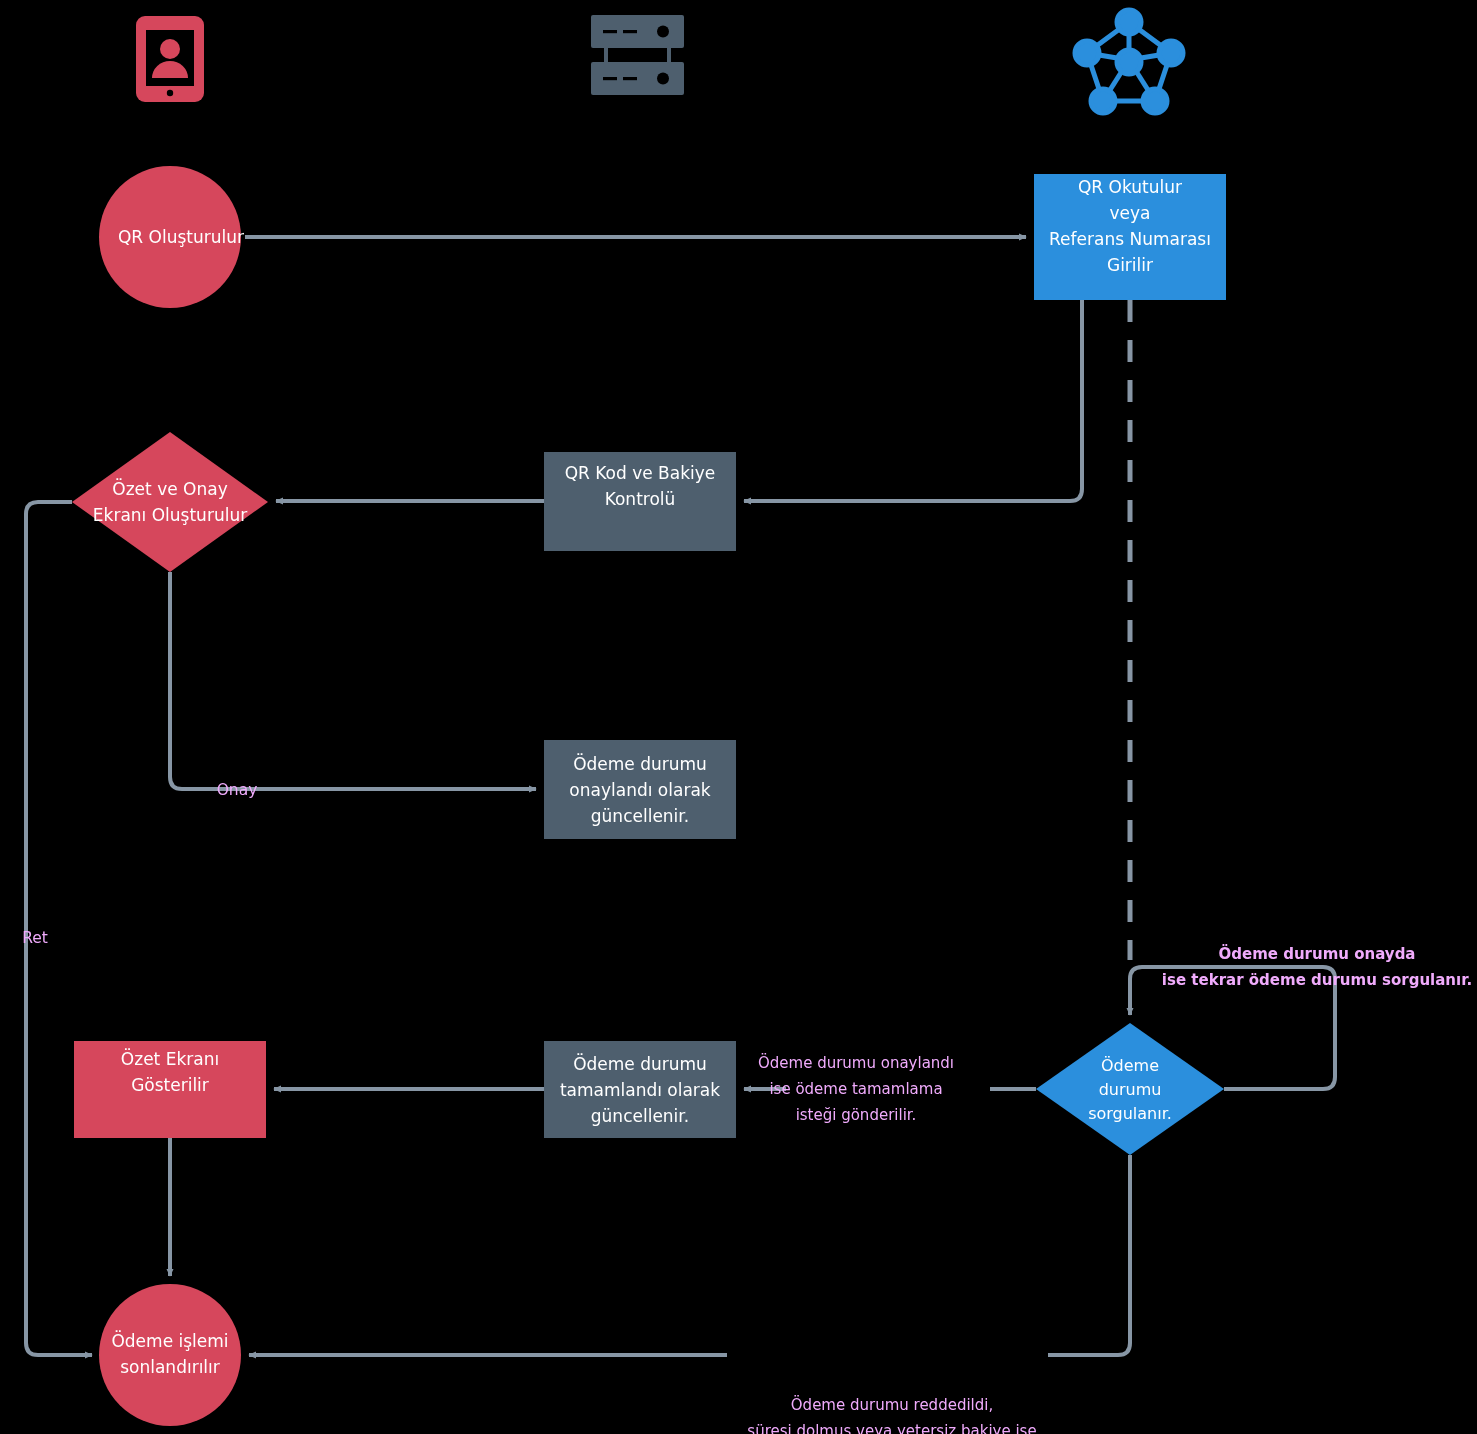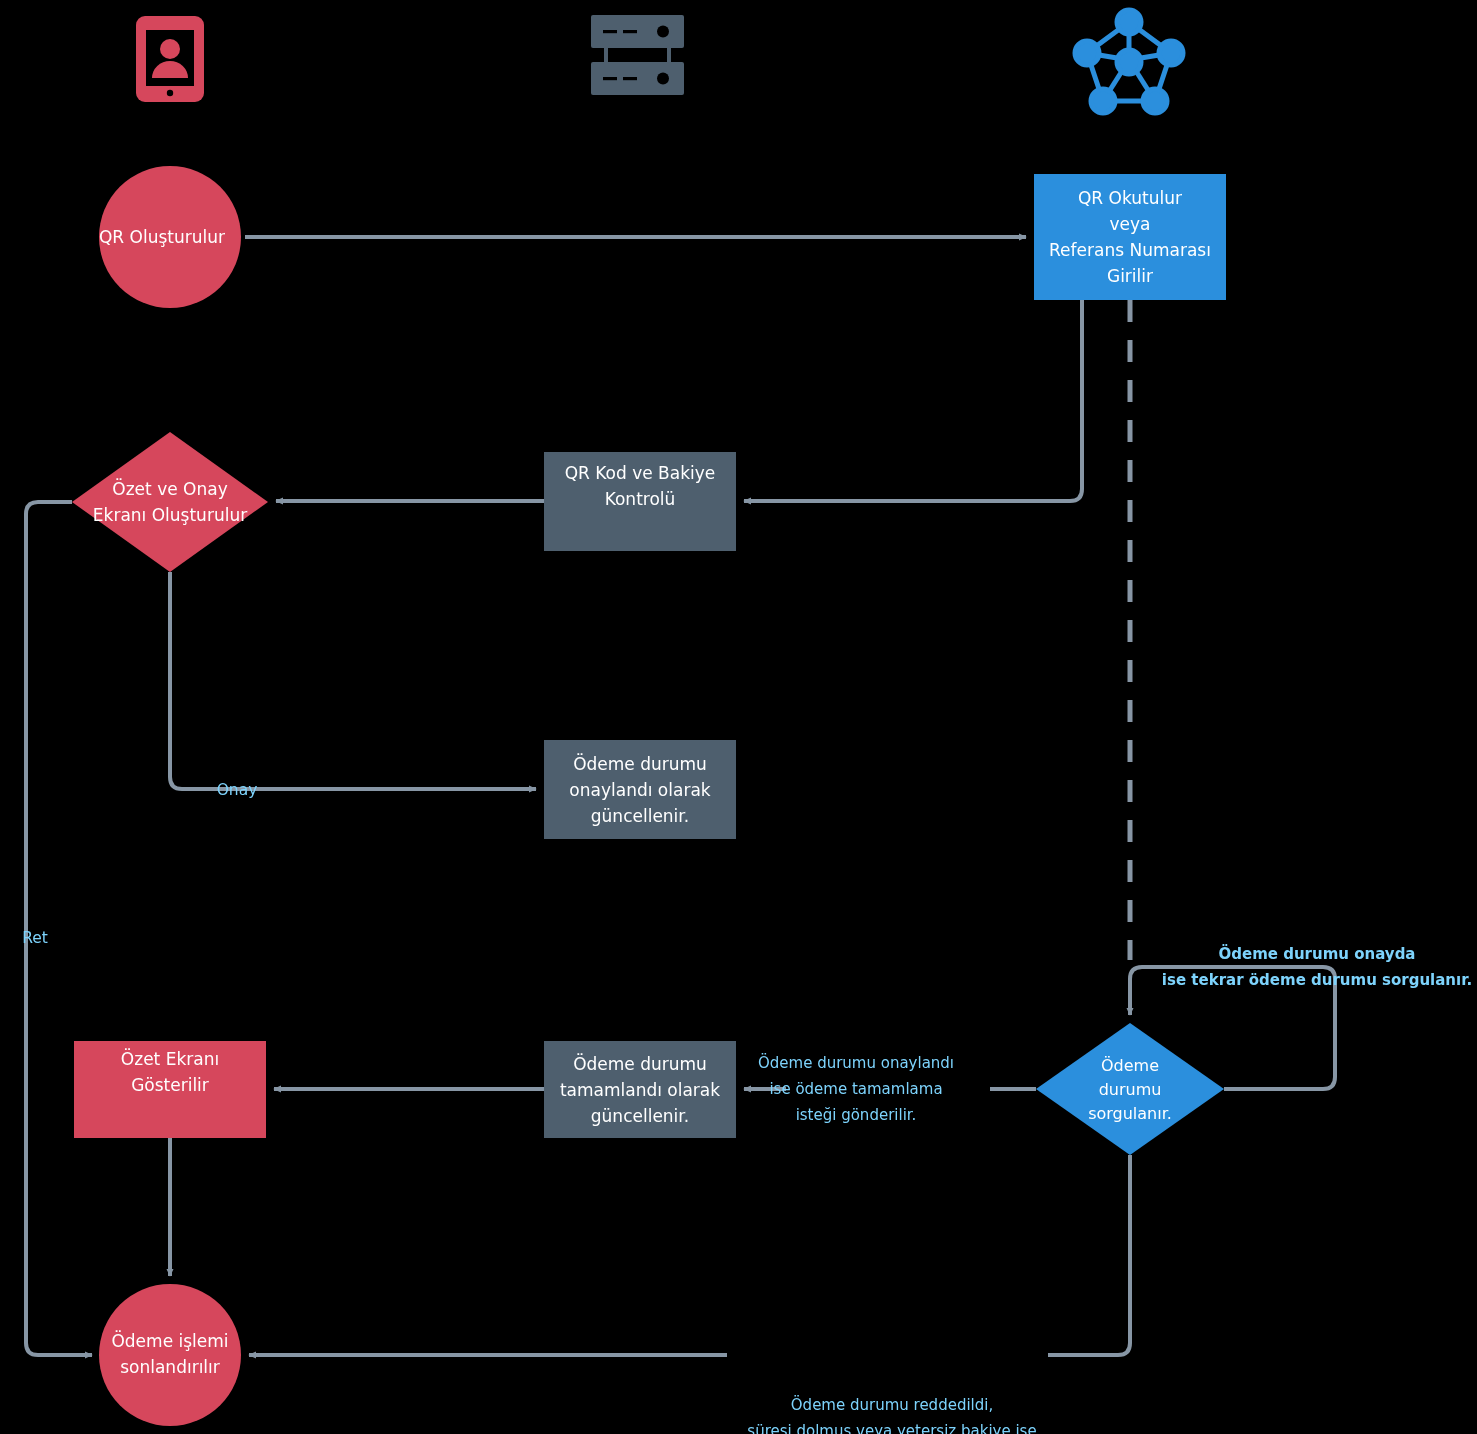--- a/index.html
+++ b/index.html
@@ -31,21 +31,21 @@
     justify-content: center;
     text-align: center;
     color: #ffffff;
     font-size: 17px;
     line-height: 26px;
     white-space: pre-line;
     pointer-events: none;
   }
   .edge-label {
     position: absolute;
-    color: #7dd3fc;
+    color: #f0abfc;
     font-size: 15.5px;
     line-height: 26px;
     text-align: center;
     white-space: pre-line;
   }
   .edge-label.small {
     font-size: 15px;
   }
 </style>
 </head>
@@ -137,23 +137,23 @@
 
       <path d="M1130 1155 L1130 1343 Q1130 1355 1118 1355 L1048 1355"></path>
       <path d="M727 1355 L249 1355" marker-end="url(#arrow)"></path>
     </g>
 
     <path d="M1130 300 L1130 960" fill="none" stroke="#8796a5" stroke-width="5" stroke-dasharray="22 18"></path>
 
     <path d="M1155 967 L1212 967" fill="none" stroke="#8796a5" stroke-width="4"></path>
   </svg>
 
-  <div class="node-label" style="left:91px; top:207px; width:142px; height:60px;">QR Oluşturulur</div>
+  <div class="node-label" style="left:110px; top:207px; width:142px; height:60px;">QR Oluşturulur</div>
 
-  <div class="node-label" style="left:1034px; top:182px; width:192px; height:110px;">QR Okutulur
+  <div class="node-label" style="left:1034px; top:171px; width:192px; height:110px;">QR Okutulur
 veya
 Referans Numarası
 Girilir</div>
 
   <div class="node-label" style="left:80px; top:476px; width:180px; height:52px;">Özet ve Onay
 Ekranı Oluşturulur</div>
 
   <div class="node-label" style="left:544px; top:454px; width:192px; height:64px;">QR Kod ve Bakiye
 Kontrolü</div>
 

